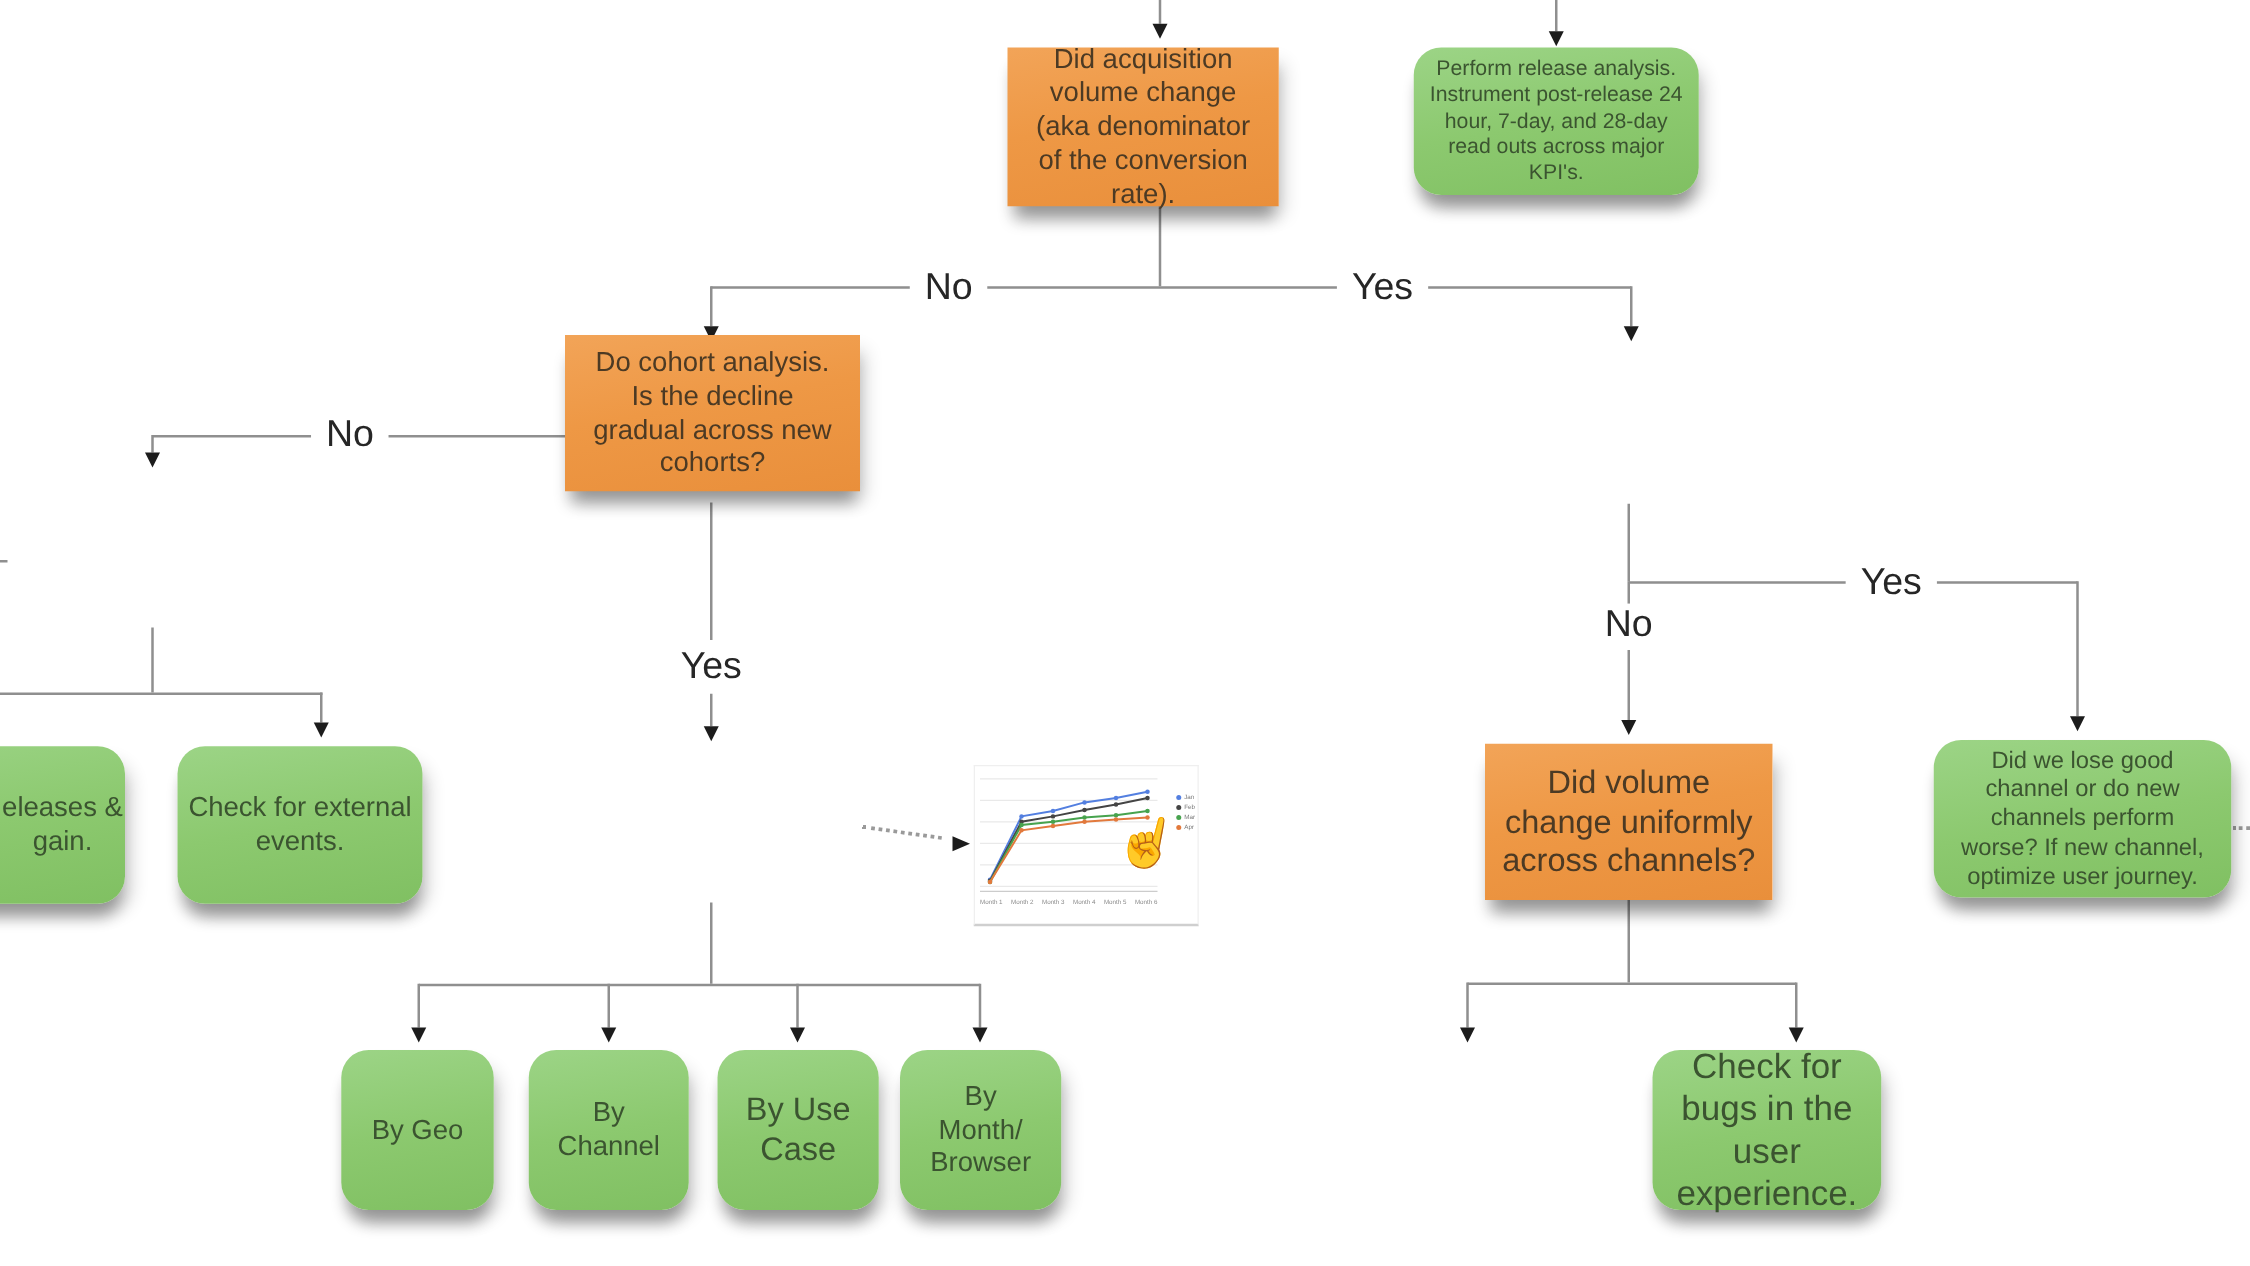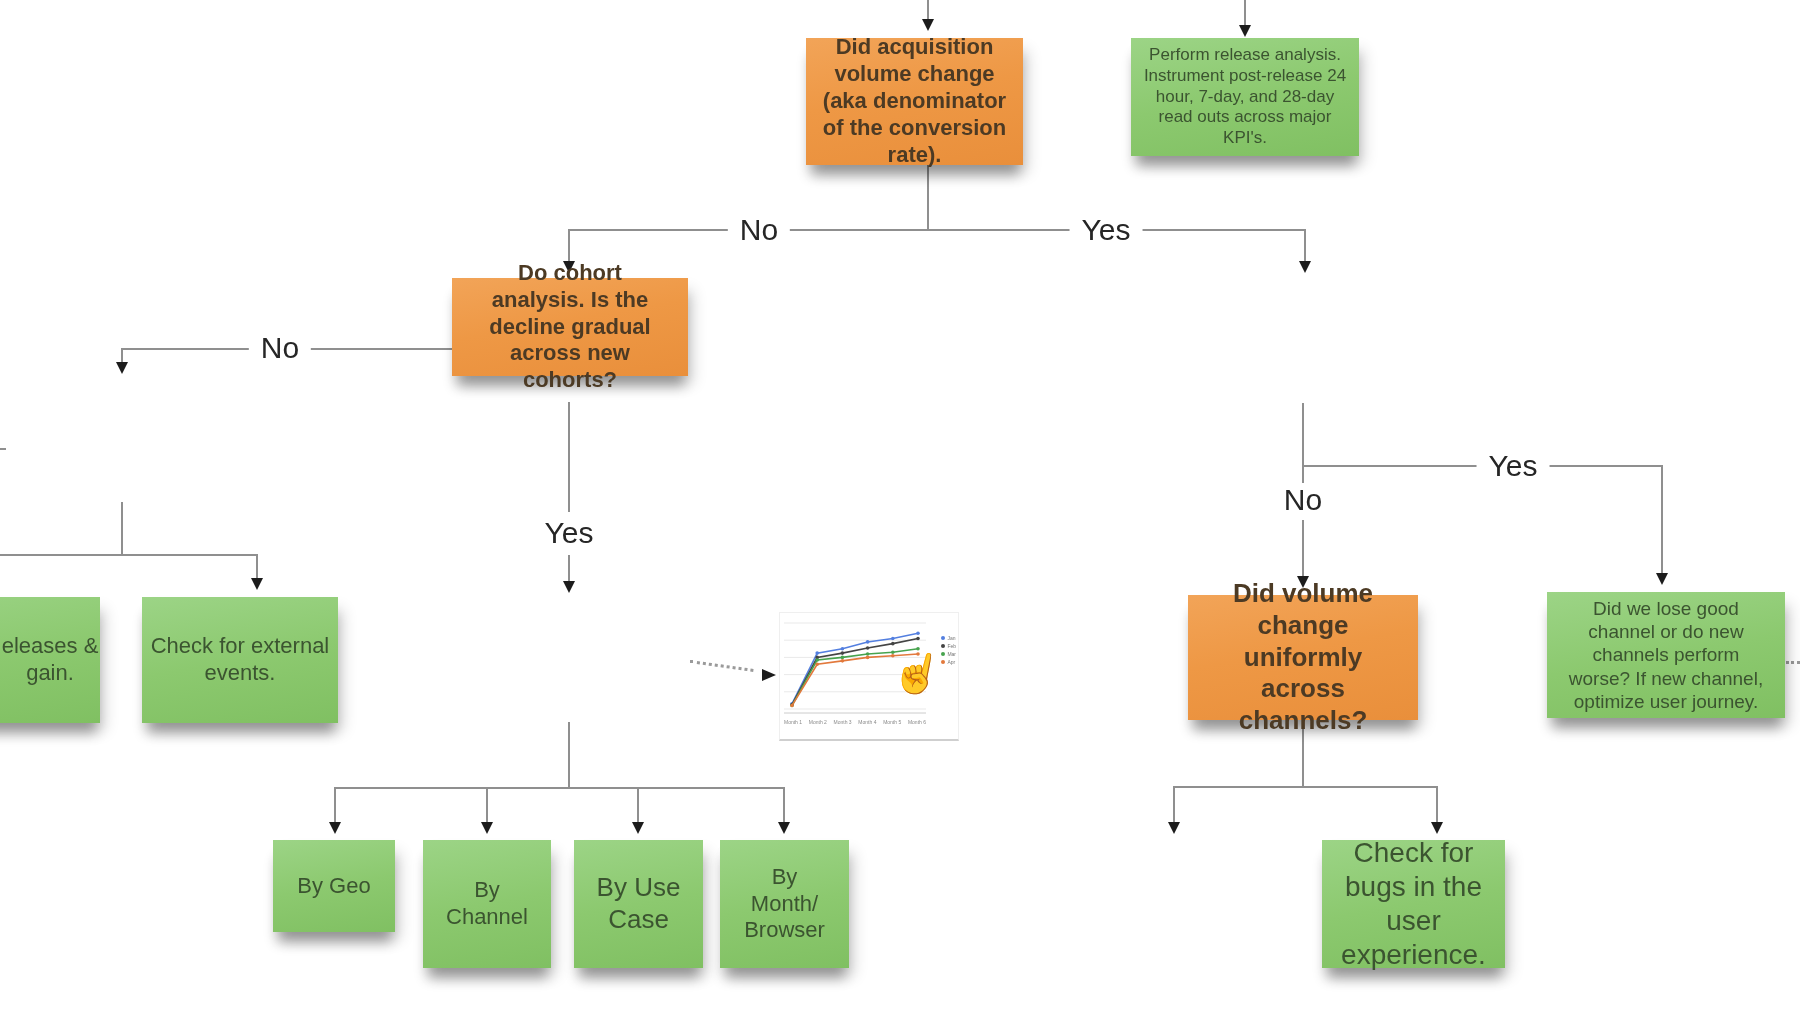--- a/index.html
+++ b/index.html
@@ -1,21 +1,21 @@
 <!DOCTYPE html>
 <html><head>
 <meta charset="utf-8">
 <style>
   html,body{margin:0;padding:0;background:#fff;}
   #canvas{position:relative;width:1800px;height:1013px;background:#fff;overflow:hidden;font-family:"Liberation Sans",sans-serif;}
 
   .note{position:absolute;display:flex;align-items:center;justify-content:center;text-align:center;
         box-shadow:0 14px 12px -4px rgba(0,0,0,0.32), 7px 10px 14px -2px rgba(0,0,0,0.16);z-index:5;}
-  .orange{background:linear-gradient(170deg,#f2a458 0%,#ee9845 45%,#e98f3b 100%);color:#4c3a24;font-weight:bold;}
-  .green{background:linear-gradient(170deg,#9cd486 0%,#8cc96f 50%,#80c062 100%);color:#3b5430;}
+  .orange{background:linear-gradient(170deg,#f2a458 0%,#ee9845 45%,#e98f3b 100%);color:#4c3a24;}
+  .green{background:linear-gradient(170deg,#9cd486 0%,#8cc96f 50%,#80c062 100%);color:#3b5430;border-radius:22px;}
   .inner{line-height:1.22;}
 
   .hline,.vline{position:absolute;background:#8f8f8f;z-index:1;}
   .hline{height:2px;}
   .vline{width:2px;}
   .ah-down{position:absolute;width:0;height:0;border-left:6px solid transparent;border-right:6px solid transparent;
            border-top:12px solid #1c1c1c;z-index:2;}
   .ah-right{position:absolute;width:0;height:0;border-top:6px solid transparent;border-bottom:6px solid transparent;
             border-left:14px solid #1c1c1c;z-index:2;}
   .elabel{position:absolute;transform:translate(-50%,-50%);background:#fff;padding:0 12px;font-size:30px;
@@ -99,21 +99,21 @@
   <div class="dotted" style="left:1786px;top:661px;width:14px"></div>
 
   <div class="note orange" style="left:806px;top:38px;width:217px;height:127px;font-size:22px">
     <div class="inner" style="width:195px">Did acquisition volume change (aka denominator of the conversion rate).</div>
   </div>
 
   <div class="note green" style="left:1131px;top:38px;width:228px;height:118px;font-size:17px">
     <div class="inner" style="width:208px">Perform release analysis. Instrument post-release 24 hour, 7-day, and 28-day read outs across major KPI's.</div>
   </div>
 
-  <div class="note orange" style="left:452px;top:278px;width:236px;height:98px;font-size:22px">
+  <div class="note orange" style="left:452px;top:268px;width:236px;height:125px;font-size:22px">
     <div class="inner" style="width:195px">Do cohort analysis. Is the decline gradual across new cohorts?</div>
   </div>
 
 
 
   <div class="note green" style="left:-138px;top:597px;width:238px;height:126px;font-size:22px;justify-content:flex-end">
     <div class="inner" style="width:100px">eleases &amp; gain.</div>
   </div>
 
   <div class="note green" style="left:142px;top:597px;width:196px;height:126px;font-size:22px">
@@ -122,21 +122,21 @@
 
 
   <div class="note orange" style="left:1188px;top:595px;width:230px;height:125px;font-size:26px">
     <div class="inner" style="width:205px">Did volume change uniformly across channels?</div>
   </div>
 
   <div class="note green" style="left:1547px;top:592px;width:238px;height:126px;font-size:19px">
     <div class="inner" style="width:196px">Did we lose good channel or do new channels perform worse? If new channel, optimize user journey.</div>
   </div>
 
-  <div class="note green" style="left:273px;top:840px;width:122px;height:92px;font-size:22px">
+  <div class="note green" style="left:273px;top:840px;width:122px;height:128px;font-size:22px">
     <div class="inner" style="width:84px">By Geo</div>
   </div>
 
   <div class="note green" style="left:423px;top:840px;width:128px;height:128px;font-size:22px">
     <div class="inner" style="width:84px">By Channel</div>
   </div>
 
   <div class="note green" style="left:574px;top:840px;width:129px;height:128px;font-size:26px">
     <div class="inner" style="width:84px">By Use Case</div>
   </div>

